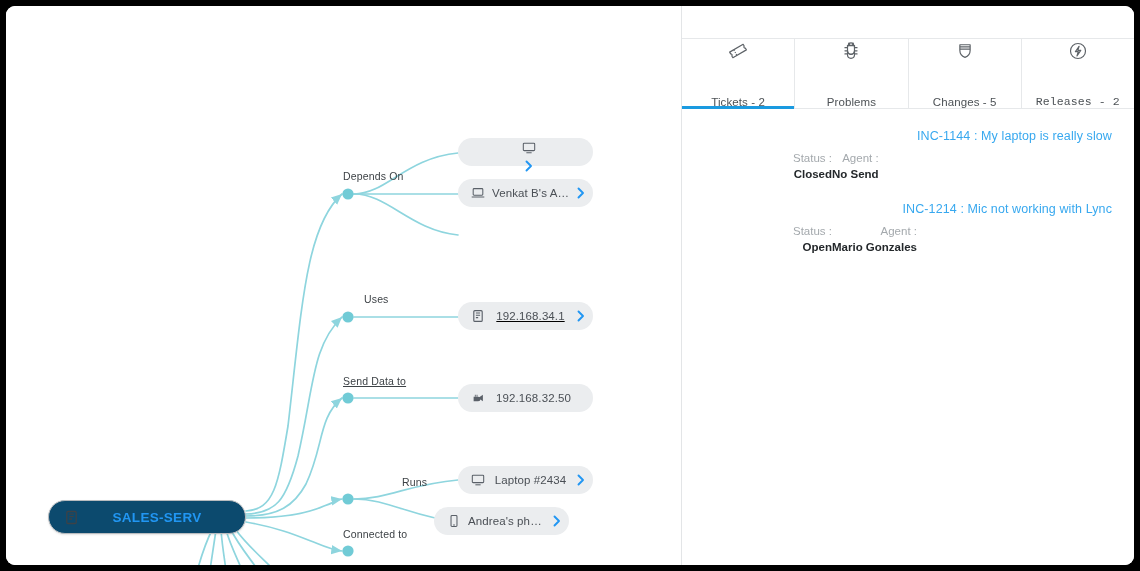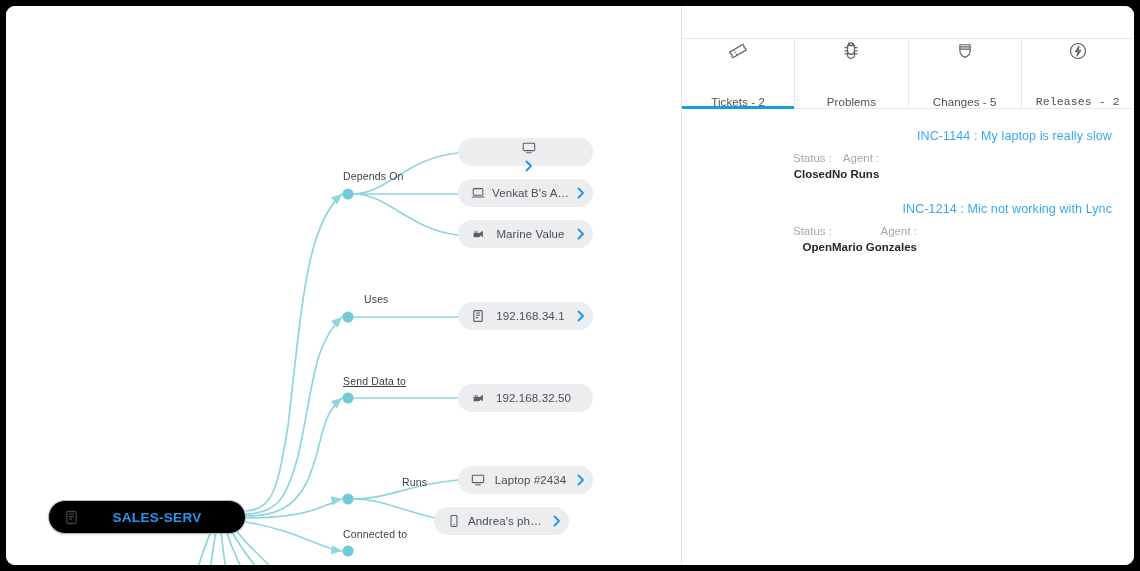--- a/index.html
+++ b/index.html
@@ -31,21 +31,21 @@
     white-space:nowrap;overflow:hidden;text-overflow:ellipsis;padding:0 4px;letter-spacing:.1px;
   }
   .pill .p-chev{width:16px;flex:0 0 16px;display:flex;align-items:center;justify-content:center;}
 
   .edge-label{
     position:absolute;font-size:10.5px;color:#3d4246;white-space:nowrap;letter-spacing:.15px;
   }
 
   #root-node{
     position:absolute;left:42px;top:494px;width:198px;height:34px;
-    background:#000000;border:1.6px solid #b9bcbf;border-radius:17px;
+    background:#0c4a6e;border:1.6px solid #b9bcbf;border-radius:17px;
     display:flex;align-items:center;box-sizing:border-box;padding:0 12px;
     box-shadow:0 1px 2px rgba(0,0,0,.10);
   }
   #root-node .r-icon{width:20px;height:20px;flex:0 0 20px;display:flex;align-items:center;justify-content:center;}
   #root-node .r-label{
     flex:1 1 auto;text-align:center;font-size:13.5px;font-weight:bold;color:#2196f3;letter-spacing:.3px;
   }
 
   
   #right-panel{
@@ -154,37 +154,22 @@
         </svg>
       </span>
       <span class="p-label">Venkat B's Apple ...</span>
       <span class="p-chev">
         <svg width="8" height="12" viewBox="0 0 8 12" fill="none" stroke="#2196f3" stroke-width="1.9" stroke-linecap="round" stroke-linejoin="round">
               <path d="M1.5 1.5L6 6l-4.5 4.5"></path>
             </svg>
       </span>
     </div>
 
-    <div class="pill" style="left:452px;top:214px;width:135px;">
-      <span class="p-icon">
-        <svg width="14" height="14" viewBox="0 0 16 16" fill="#5a6068">
-          <path d="M3 6.5h5.2a2.6 2.6 0 0 1 0 5.2H3z"></path>
-          <path d="M8.6 7.6l5-3.2v7.2l-5-3.2z"></path>
-          <path d="M4.4 4.2h1v2.3h-1zM6.4 4.2h1v2.3h-1z"></path>
-        </svg>
-      </span>
-      <span class="p-label">Marine Value</span>
-      <span class="p-chev">
-        <svg width="8" height="12" viewBox="0 0 8 12" fill="none" stroke="#2196f3" stroke-width="1.9" stroke-linecap="round" stroke-linejoin="round">
-              <path d="M1.5 1.5L6 6l-4.5 4.5"></path>
-            </svg>
-      </span>
-    </div>
-
-    <div class="pill" style="left:452px;top:296px;width:135px;">
+
+    <div class="pill" style="left:452px;top:296px;width:135px;text-decoration:underline;">
       <span class="p-icon">
         <svg width="14" height="14" viewBox="0 0 16 16" fill="none" stroke="#5a6068" stroke-width="1.3">
           <rect x="3.2" y="1.8" width="9.6" height="12.4" rx="1.2"></rect>
           <path d="M5.6 4.6h4.8M5.6 7.2h4.8M5.6 9.8h2.6"></path>
         </svg>
       </span>
       <span class="p-label">192.168.34.1</span>
       <span class="p-chev">
         <svg width="8" height="12" viewBox="0 0 8 12" fill="none" stroke="#2196f3" stroke-width="1.9" stroke-linecap="round" stroke-linejoin="round">
               <path d="M1.5 1.5L6 6l-4.5 4.5"></path>
@@ -298,21 +283,21 @@
 
       <div class="ticket">
         <div class="t-title">INC-1144 : My laptop is really slow</div>
         <div class="t-meta">
           <span class="m-cell status">
             <span class="m-key">Status :</span>
             <span class="m-val">Closed</span>
           </span>
           <span class="m-cell">
             <span class="m-key">Agent :</span>
-            <span class="m-val">No Runs</span>
+            <span class="m-val">No Send</span>
           </span>
         </div>
       </div>
 
       <div class="ticket">
         <div class="t-title">INC-1214 : Mic not working with Lync</div>
         <div class="t-meta">
           <span class="m-cell status">
             <span class="m-key">Status :</span>
             <span class="m-val">Open</span>

